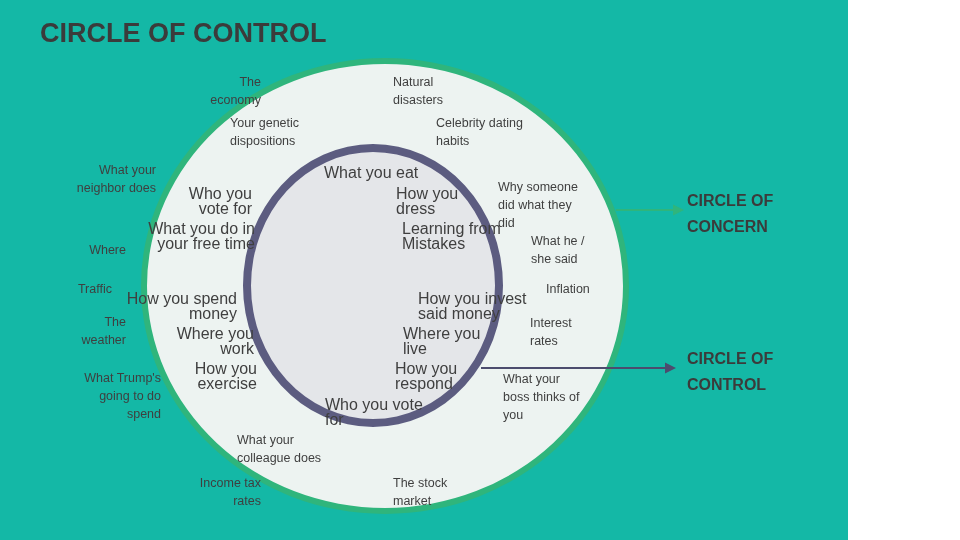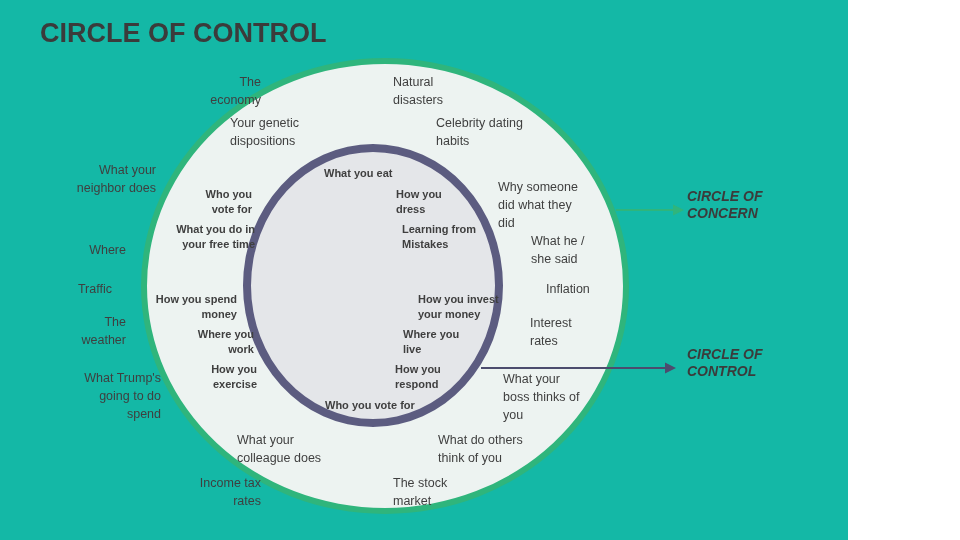--- a/index.html
+++ b/index.html
@@ -16,27 +16,27 @@
     border:6px solid #2fb57c;border-radius:50%;background:#edf3f1;box-sizing:border-box;
   }
   .inner-circle{
     position:absolute;left:243px;top:144px;width:260px;height:283px;
     border:8px solid #5c5c80;border-radius:50%;background:#e4e6e9;box-sizing:border-box;
   }
   .t{
     position:absolute;white-space:pre-line;line-height:18px;font-size:12.5px;
   }
   .ti{
-    position:absolute;white-space:pre-line;line-height:14.5px;font-size:11px;font-weight:bold;
+    position:absolute;white-space:pre-line;line-height:14.5px;font-size:16px;
   }
   .ra{text-align:right;}
   .ca{text-align:left;}
   .callout{
-    position:absolute;white-space:pre-line;font-size:14px;font-weight:bold;
-    line-height:17px;color:#3b3b3b;font-style:italic;
+    position:absolute;white-space:pre-line;font-size:16px;font-weight:bold;
+    line-height:26px;color:#3b3b3b;
   }
   .arrow-layer{position:absolute;left:0;top:0;width:960px;height:540px;pointer-events:none;}
 </style>
 </head>
 <body>
 
 <div class="canvas">
 
   <div class="slide-title">CIRCLE OF CONTROL</div>
 
@@ -66,40 +66,38 @@
   <div class="t" style="left:530px;top:314px;">Interest
 rates</div>
   <div class="t ra" style="right:687px;top:369px;">What Trump's
 going to do
 spend</div>
   <div class="t" style="left:503px;top:370px;">What your
 boss thinks of
 you</div>
   <div class="t ca" style="left:237px;top:431px;width:106px;">What your
 colleague does</div>
-  <div class="t" style="left:438px;top:431px;">What do others
-think of you</div>
   <div class="t ra" style="right:587px;top:474px;">Income tax
 rates</div>
   <div class="t" style="left:393px;top:474px;">The stock
 market</div>
 
   <div class="ti ca" style="left:324px;top:166px;width:120px;">What you eat</div>
   <div class="ti ra" style="right:596px;top:187px;">Who you
 vote for</div>
   <div class="ti" style="left:396px;top:187px;">How you
 dress</div>
   <div class="ti ra" style="right:593px;top:222px;">What you do in
 your free time</div>
   <div class="ti" style="left:402px;top:222px;">Learning from
 Mistakes</div>
   <div class="ti ra" style="right:611px;top:292px;">How you spend
 money</div>
   <div class="ti" style="left:418px;top:292px;">How you invest
-your money</div>
+said money</div>
   <div class="ti ra" style="right:594px;top:327px;">Where you
 work</div>
   <div class="ti" style="left:403px;top:327px;">Where you
 live</div>
   <div class="ti ra" style="right:591px;top:362px;">How you
 exercise</div>
   <div class="ti" style="left:395px;top:362px;">How you
 respond</div>
   <div class="ti ca" style="left:325px;top:398px;width:120px;">Who you vote for</div>
 

